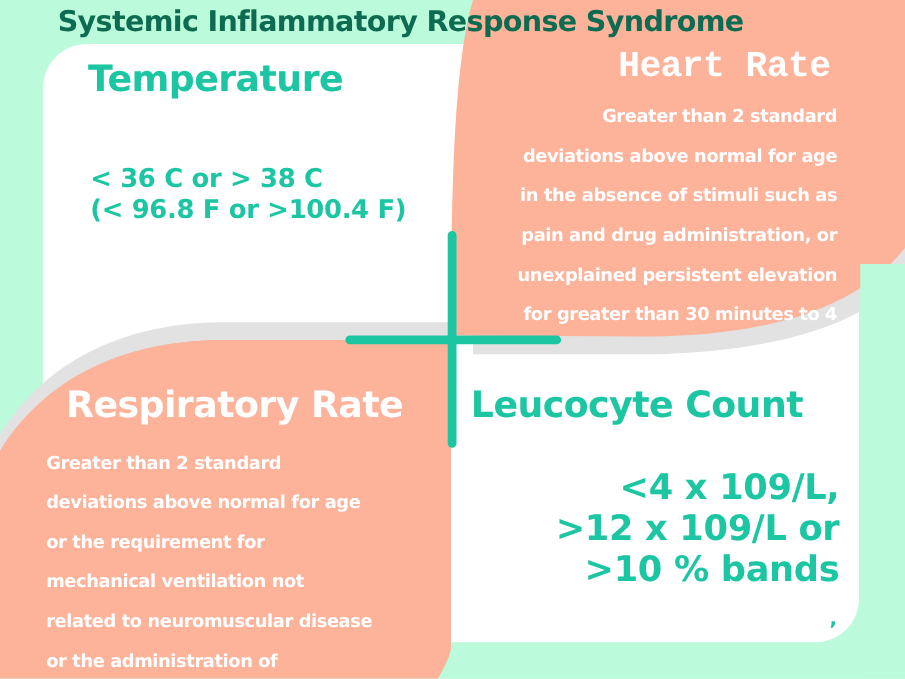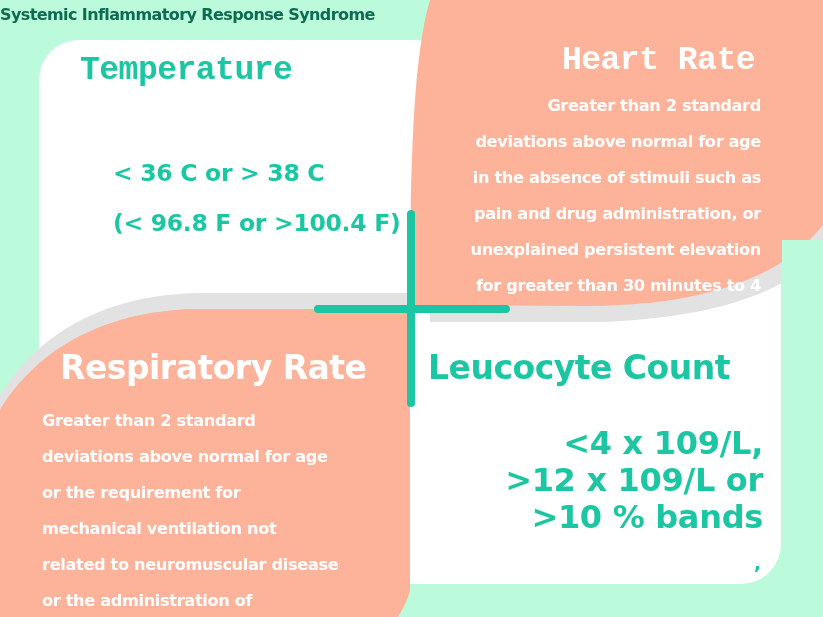--- a/index.html
+++ b/index.html
@@ -8,23 +8,23 @@
       background: #bbfbdb;
       font-family: "DejaVu Sans", sans-serif;
     }
     .layer { position: absolute; }
     #card {
       left: 39px; top: 40px; width: 742px; height: 544px;
       background: #ffffff; border-radius: 40px;
     }
     svg.shapes { position: absolute; left: 0; top: 0; }
     .title {
-      position: absolute; left: 0; top: 5px; width: 676px; text-align: left;
+      position: absolute; left: 0; top: 5px; width: 676px; text-align: right;
       font-family: "DejaVu Sans", sans-serif; font-weight: bold;
-      font-size: 16px; color: #0c6b50; letter-spacing: -0.6px;
+      font-size: 26px; color: #0c6b50; letter-spacing: -0.6px;
     }
     .h {
       position: absolute; font-family: "DejaVu Sans", sans-serif;
       font-weight: bold; font-size: 33px; letter-spacing: -0.5px; white-space: nowrap;
     }
     .teal { color: #1cc6a2; }
     .white { color: #ffffff; }
     .body-white {
       position: absolute; color: #ffffff; font-weight: bold;
       font-size: 16.2px; line-height: 36px; white-space: pre-line;
@@ -54,22 +54,22 @@
   <path d="M782 248 C770 262 760 270 750 276 L782 276 Z" fill="#a9e6c6" opacity="0.0"></path>
 
   <g>
     <line x1="411" y1="214" x2="411" y2="403" stroke="#1cc6a2" stroke-width="8" stroke-linecap="round"></line>
     <line x1="318" y1="309" x2="506" y2="309" stroke="#1cc6a2" stroke-width="8" stroke-linecap="round"></line>
   </g>
 </svg>
 
 <div class="title">Systemic Inflammatory Response Syndrome</div>
 
-<div class="h teal" style="left:80px; top:52px;font-family:Liberation Mono, monospace;">Temperature</div>
-<div class="val" style="left:82px; top:148px; font-size:23.5px; line-height:50px; letter-spacing:-0.3px;margin-left:31px;">&lt; 36 C or &gt; 38 C
+<div class="h teal" style="left:80px; top:52px;">Temperature</div>
+<div class="val" style="left:82px; top:148px; font-size:23.5px; line-height:28px; letter-spacing:-0.3px;">&lt; 36 C or &gt; 38 C
 (&lt; 96.8 F or &gt;100.4 F)</div>
 
 <div class="h white" style="right:68px; top:42px;font-family:Liberation Mono, monospace;">Heart Rate</div>
 <div class="body-white" style="right:62px; top:88px; text-align:right;">Greater than 2 standard
 deviations above normal for age
 in the absence of stimuli such as
 pain and drug administration, or
 unexplained persistent elevation
 for greater than 30 minutes to 4
 hours.</div>

